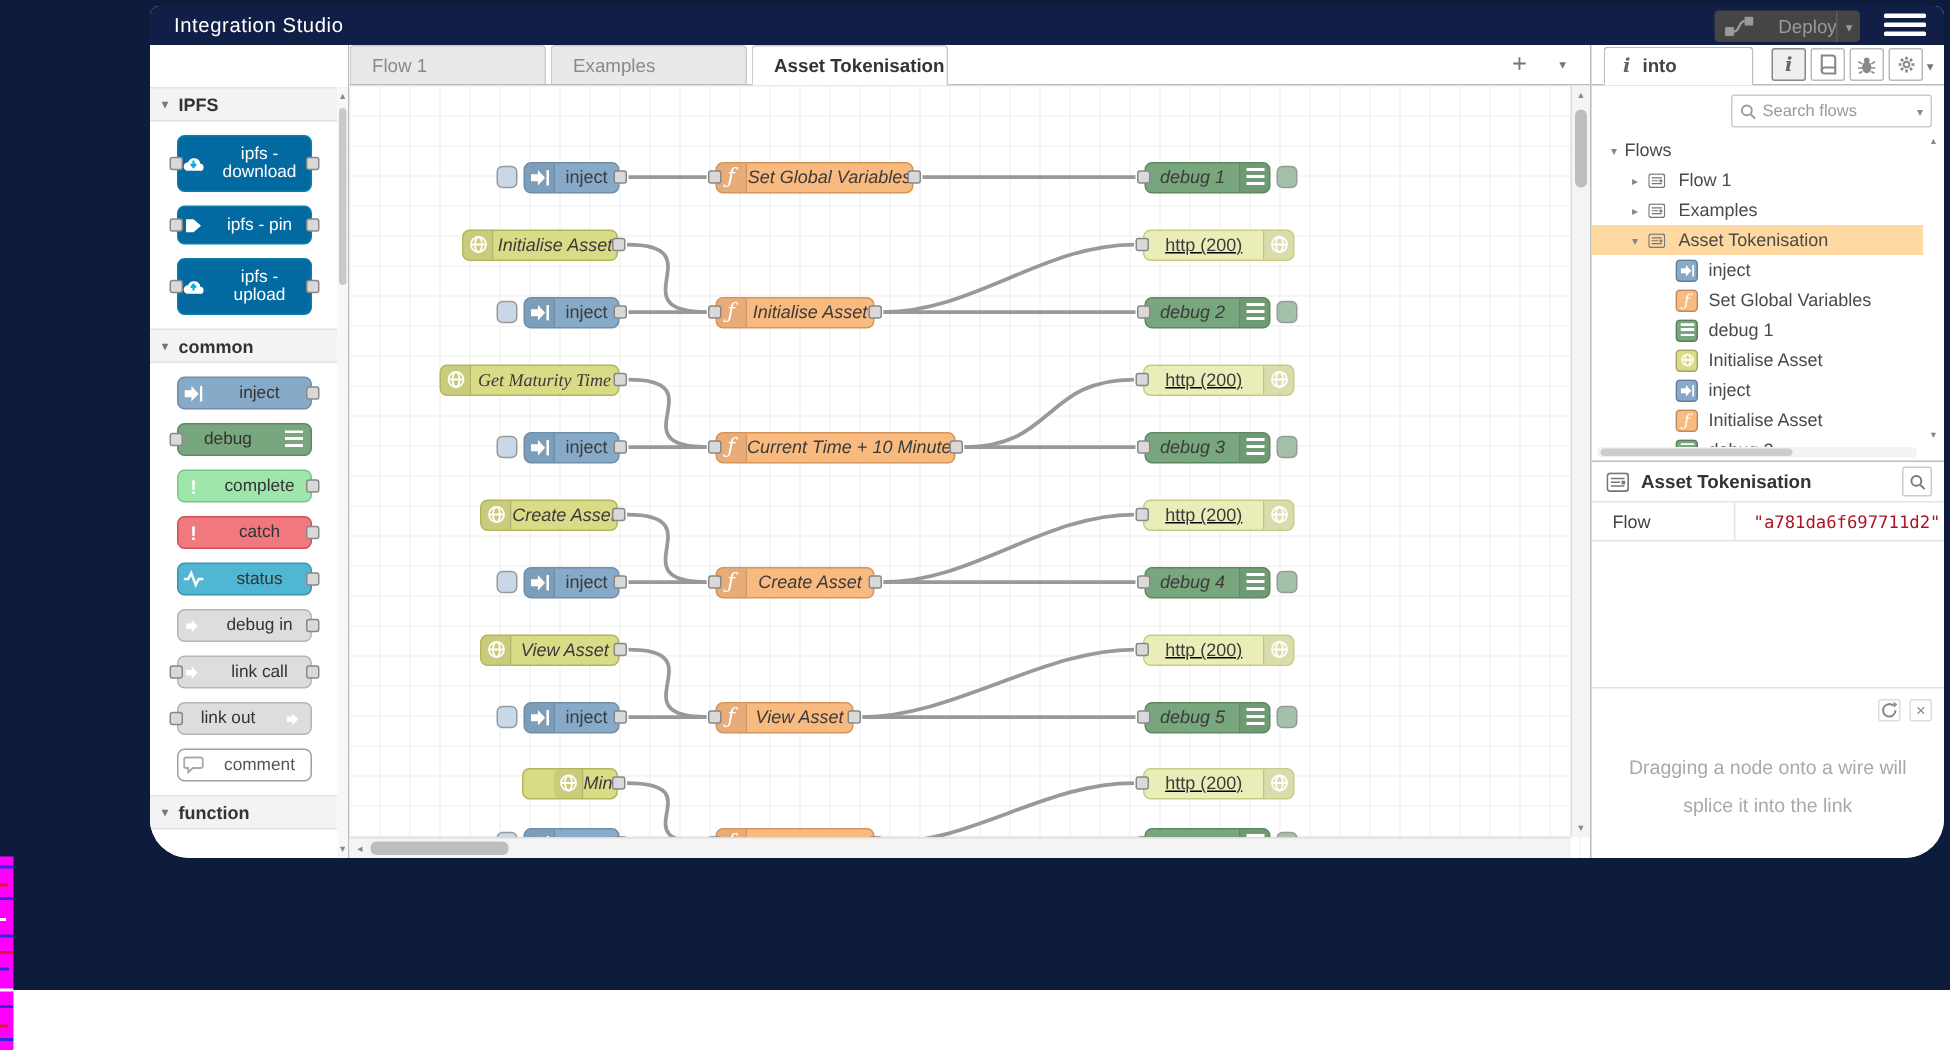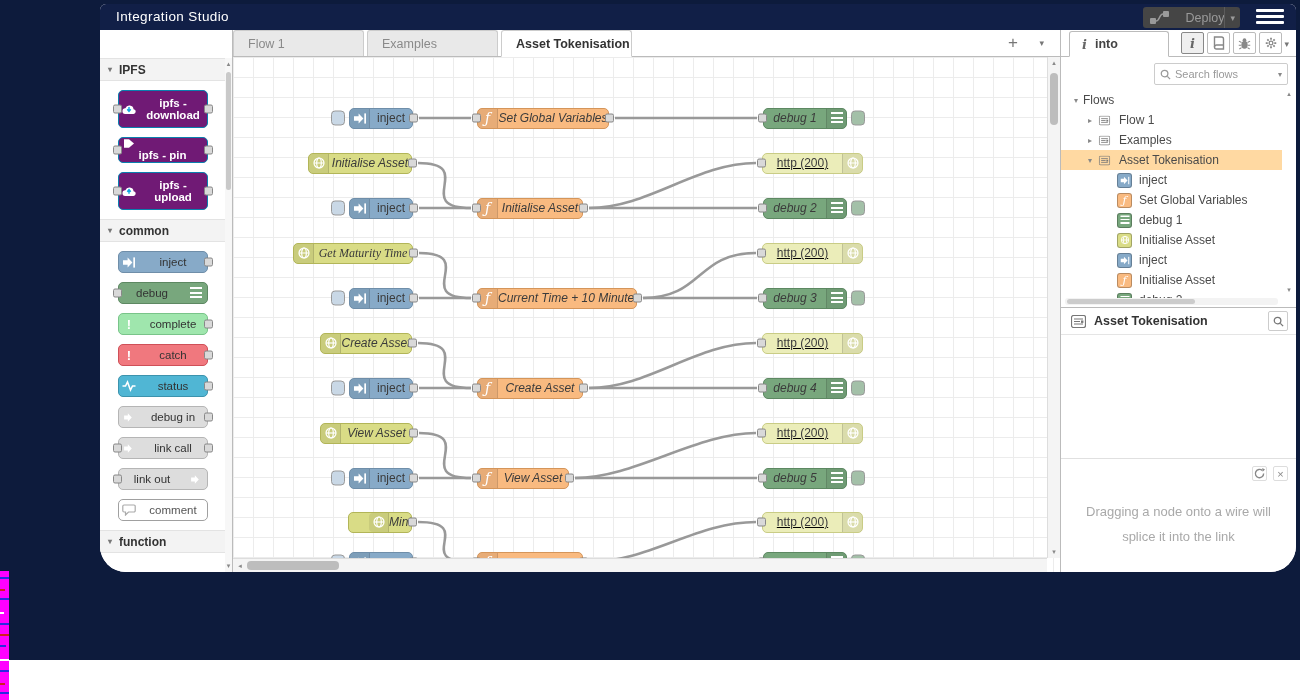--- a/index.html
+++ b/index.html
@@ -68,21 +68,21 @@
   .nbtn { position:absolute; width:14px; height:15px; border:1px solid #999; border-radius:4px; top:50%; transform:translateY(-50%); cursor:pointer;}
   .k-inject > .nbtn { left:-19px; background:#c9d8e6; }
   .k-debug  > .nbtn { right:-19px; background:#a3c0a8; }
 
   
   .k-inject { background:#87aac8; border-color:#6f8ea9; }
   .k-debug { background:#78a77d; border-color:#5d8862; }
   .k-function { background:#f9ba80; border-color:#d4955a; }
   .k-http-in { background:#d9dc86; border-color:#b2b558; }
   .k-http-res { background:#ebedb9; border-color:#c9cc85;text-decoration:underline; }
-  .k-ipfs-download,.k-ipfs-pin,.k-ipfs-upload { background:#701a75; border-color:#0a7fae;font-weight:bold; }
+  .k-ipfs-download,.k-ipfs-pin,.k-ipfs-upload { background:#0369a1; border-color:#0a7fae; }
   .k-ipfs-download .plabel,.k-ipfs-pin .plabel,.k-ipfs-upload .plabel { color:#fff; }
   .k-complete { background:#9fe6ad; border-color:#79c489; }
   .k-catch { background:#f0787e; border-color:#cf5058; }
   .k-status { background:#50b6d4; border-color:#3c93ad; }
   .k-link-in,.k-link-call,.k-link-out { background:#dddddd; border-color:#b5b5b5; }
   .k-comment { background:#fff; border-color:#a0a0a0; }
   .k-comment .plabel { color:#555; }
 
   .bars { width:12px; height:12px; background:repeating-linear-gradient(#fff 0 2px, transparent 2px 4.6px); }
   .fx { color:#fff; font-family:"DejaVu Serif", serif; font-style:italic; font-size:14px; }
@@ -185,21 +185,21 @@
                 <svg width="16" height="12" viewBox="0 0 13 11">
                   <path d="M3 10a2.6 2.6 0 0 1 .2-5.2 3.9 3.9 0 0 1 7.5.9A2.1 2.1 0 0 1 10.3 10z" fill="#fff"></path>
                   <path d="M6.5 3.6v3.1M4.9 5.8l1.6 1.9 1.6-1.9" stroke="#0fa8e0" stroke-width="1.3" fill="none"></path>
                 </svg>
               </span>
               <span class="plabel">ipfs -
 download</span>
               <span class="port pin"></span>
               <span class="port pout"></span>
             </div>
-            <div class="pitem k-ipfs-pin" style="height: 26px; flex-direction: column;">
+            <div class="pitem k-ipfs-pin" style="height: 26px;">
               <span class="nicon">
                 <svg width="11" height="11" viewBox="0 0 11 11">
                   <path d="M0 1.2h5l5 4.3-5 4.3H0z" fill="#fff"></path>
                 </svg>
               </span>
               <span class="plabel">ipfs - pin</span>
               <span class="port pin"></span>
               <span class="port pout"></span>
             </div>
             <div class="pitem k-ipfs-upload" style="height: 38px;">
@@ -808,20 +808,26 @@
               <rect x="10" y="5.5" width="2.4" height="2.4" fill="#777"></rect>
             </svg>
           <span>Asset Tokenisation</span>
           <span class="mag">
             <svg width="11" height="11" viewBox="0 0 12 12">
                 <circle cx="5" cy="5" r="3.6" fill="none" stroke="#777" stroke-width="1.4"></circle>
                 <path d="M8 8 L11 11" stroke="#777" stroke-width="1.4"></path>
               </svg>
           </span>
         </div>
+        <div id="info-table">
+          <div class="row">
+            <span class="key">Flow</span>
+            <span class="val">"a781da6f697711d2"</span>
+          </div>
+        </div>
 
         <div id="tip">
           <div class="tbtns">
             <span class="tico">
               <svg width="11" height="11" viewBox="0 0 12 12">
                   <path d="M10.5 6a4.5 4.5 0 1 1-1.4-3.2" fill="none" stroke="#888" stroke-width="1.5"></path>
                   <polygon points="9,0 9.4,4 12,1.6" fill="#888"></polygon>
                 </svg>
             </span>
             <span class="tico">×</span>

